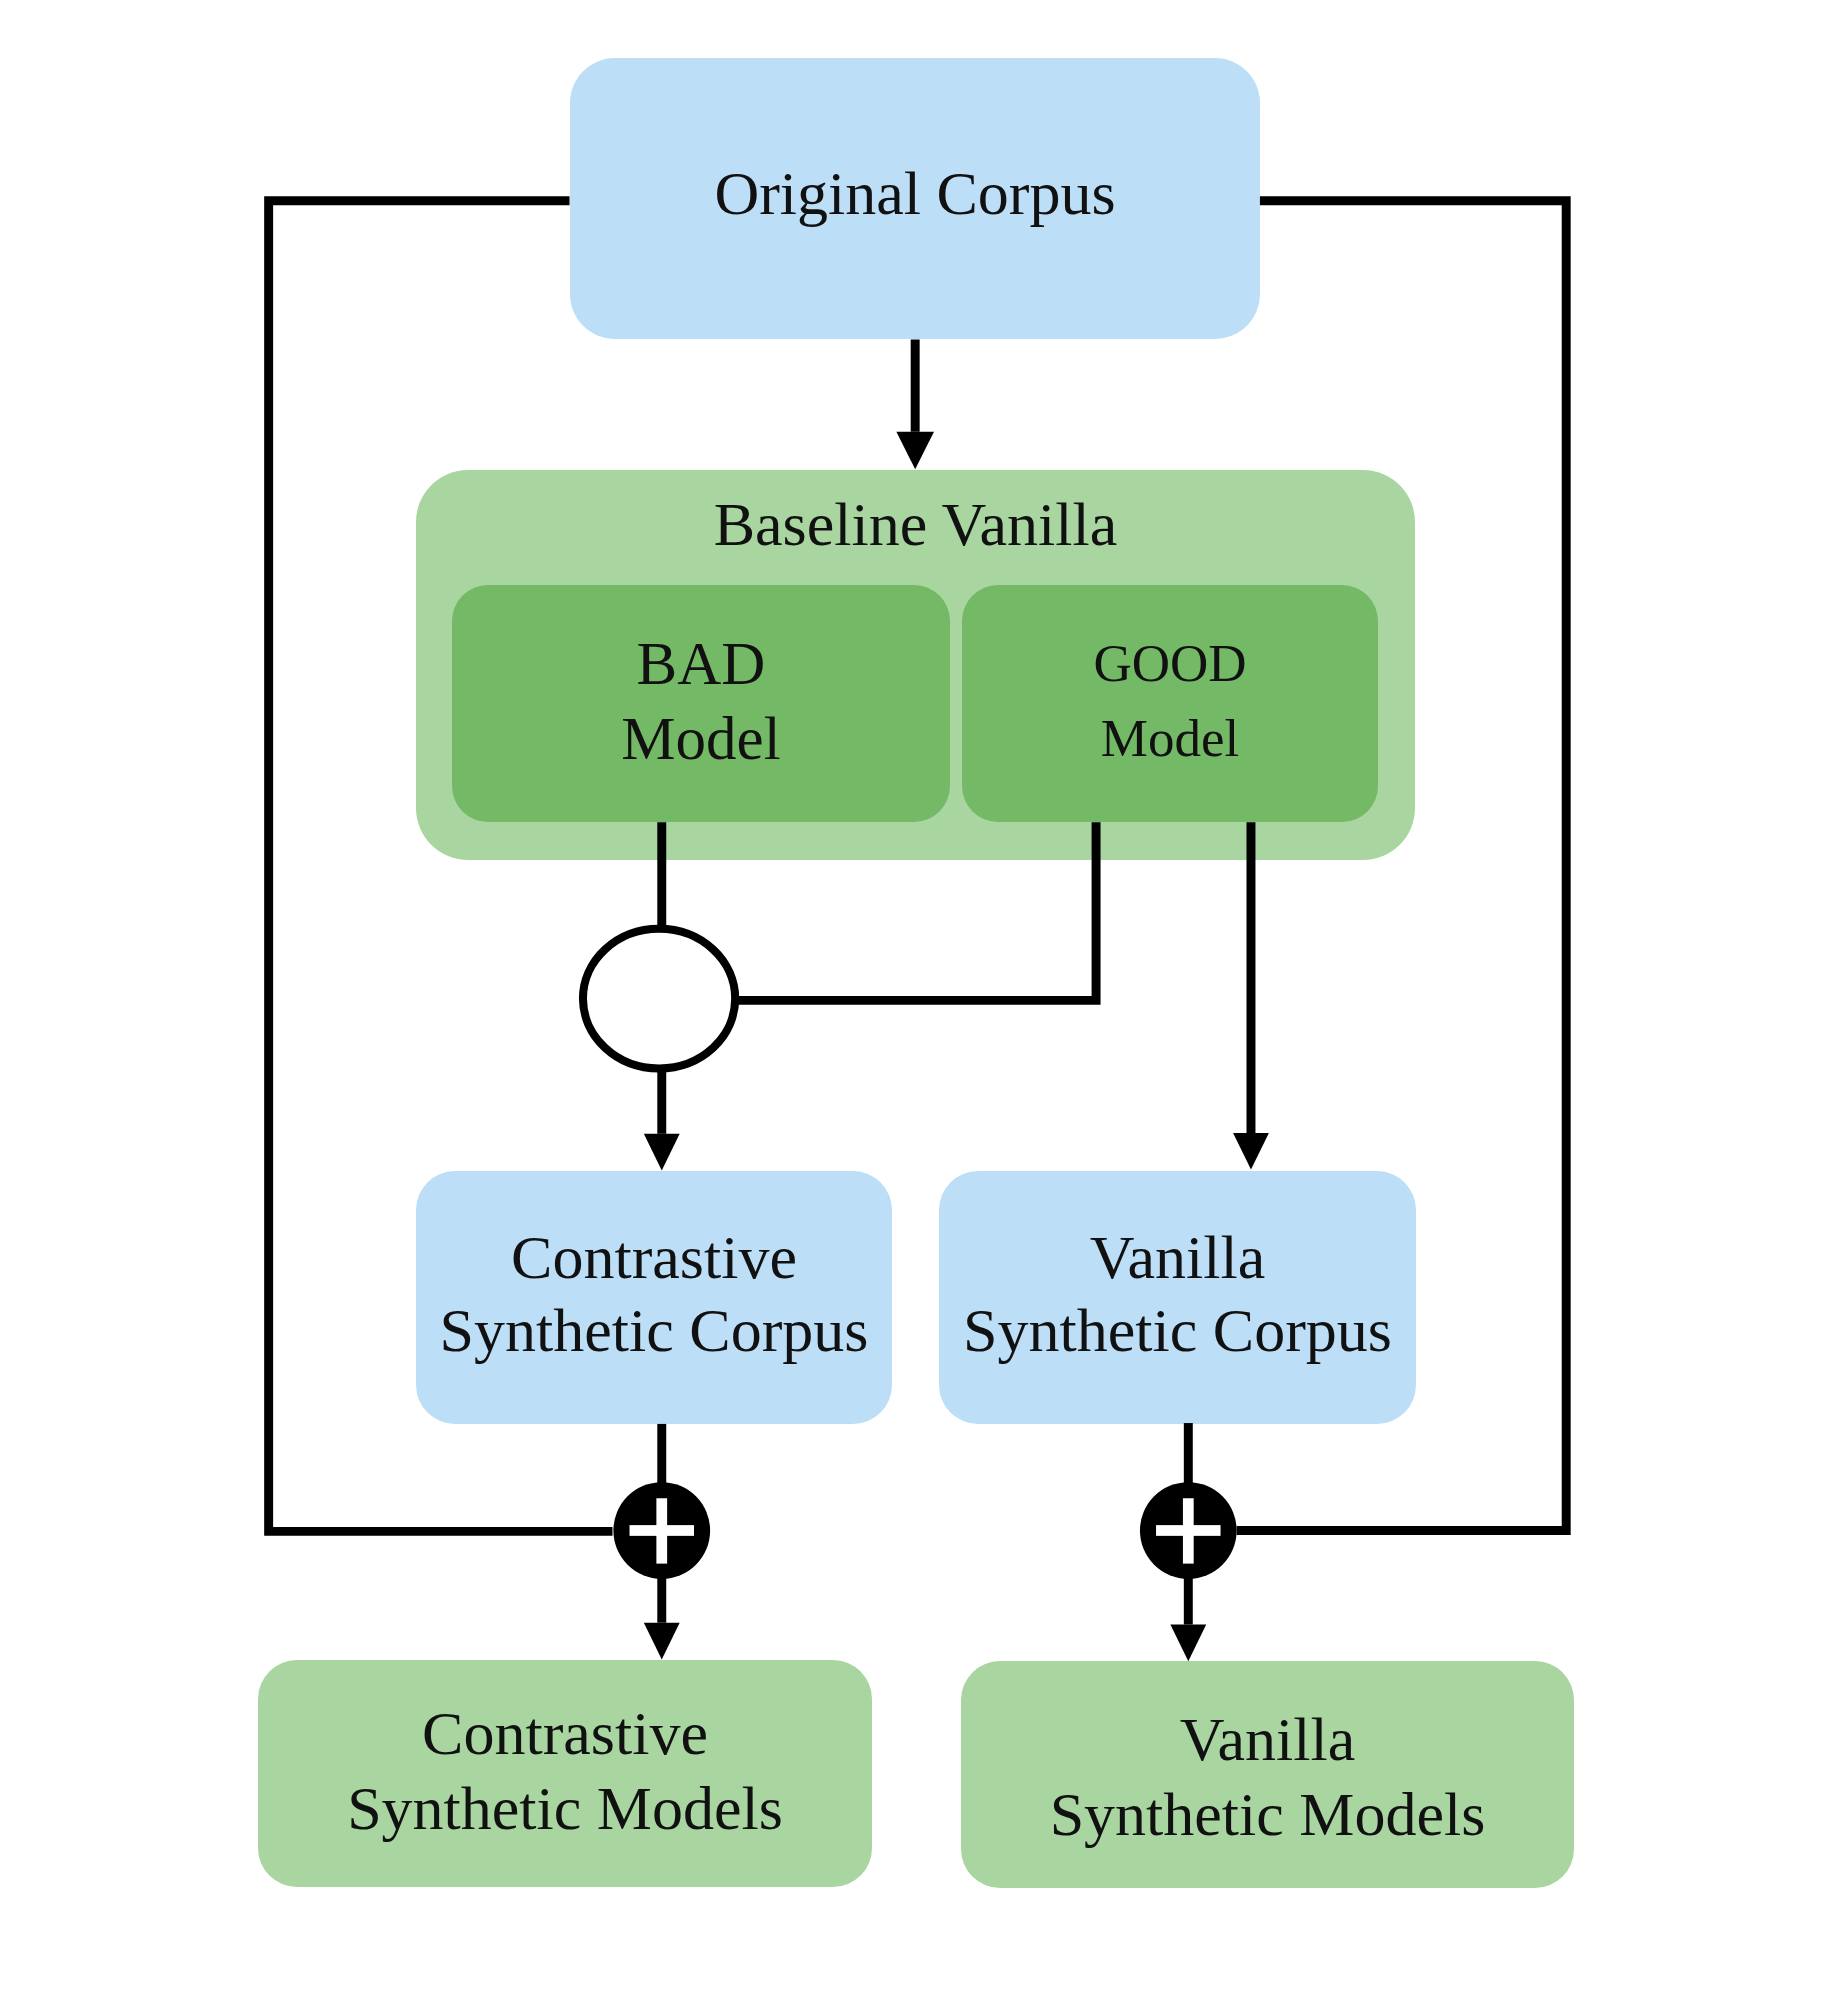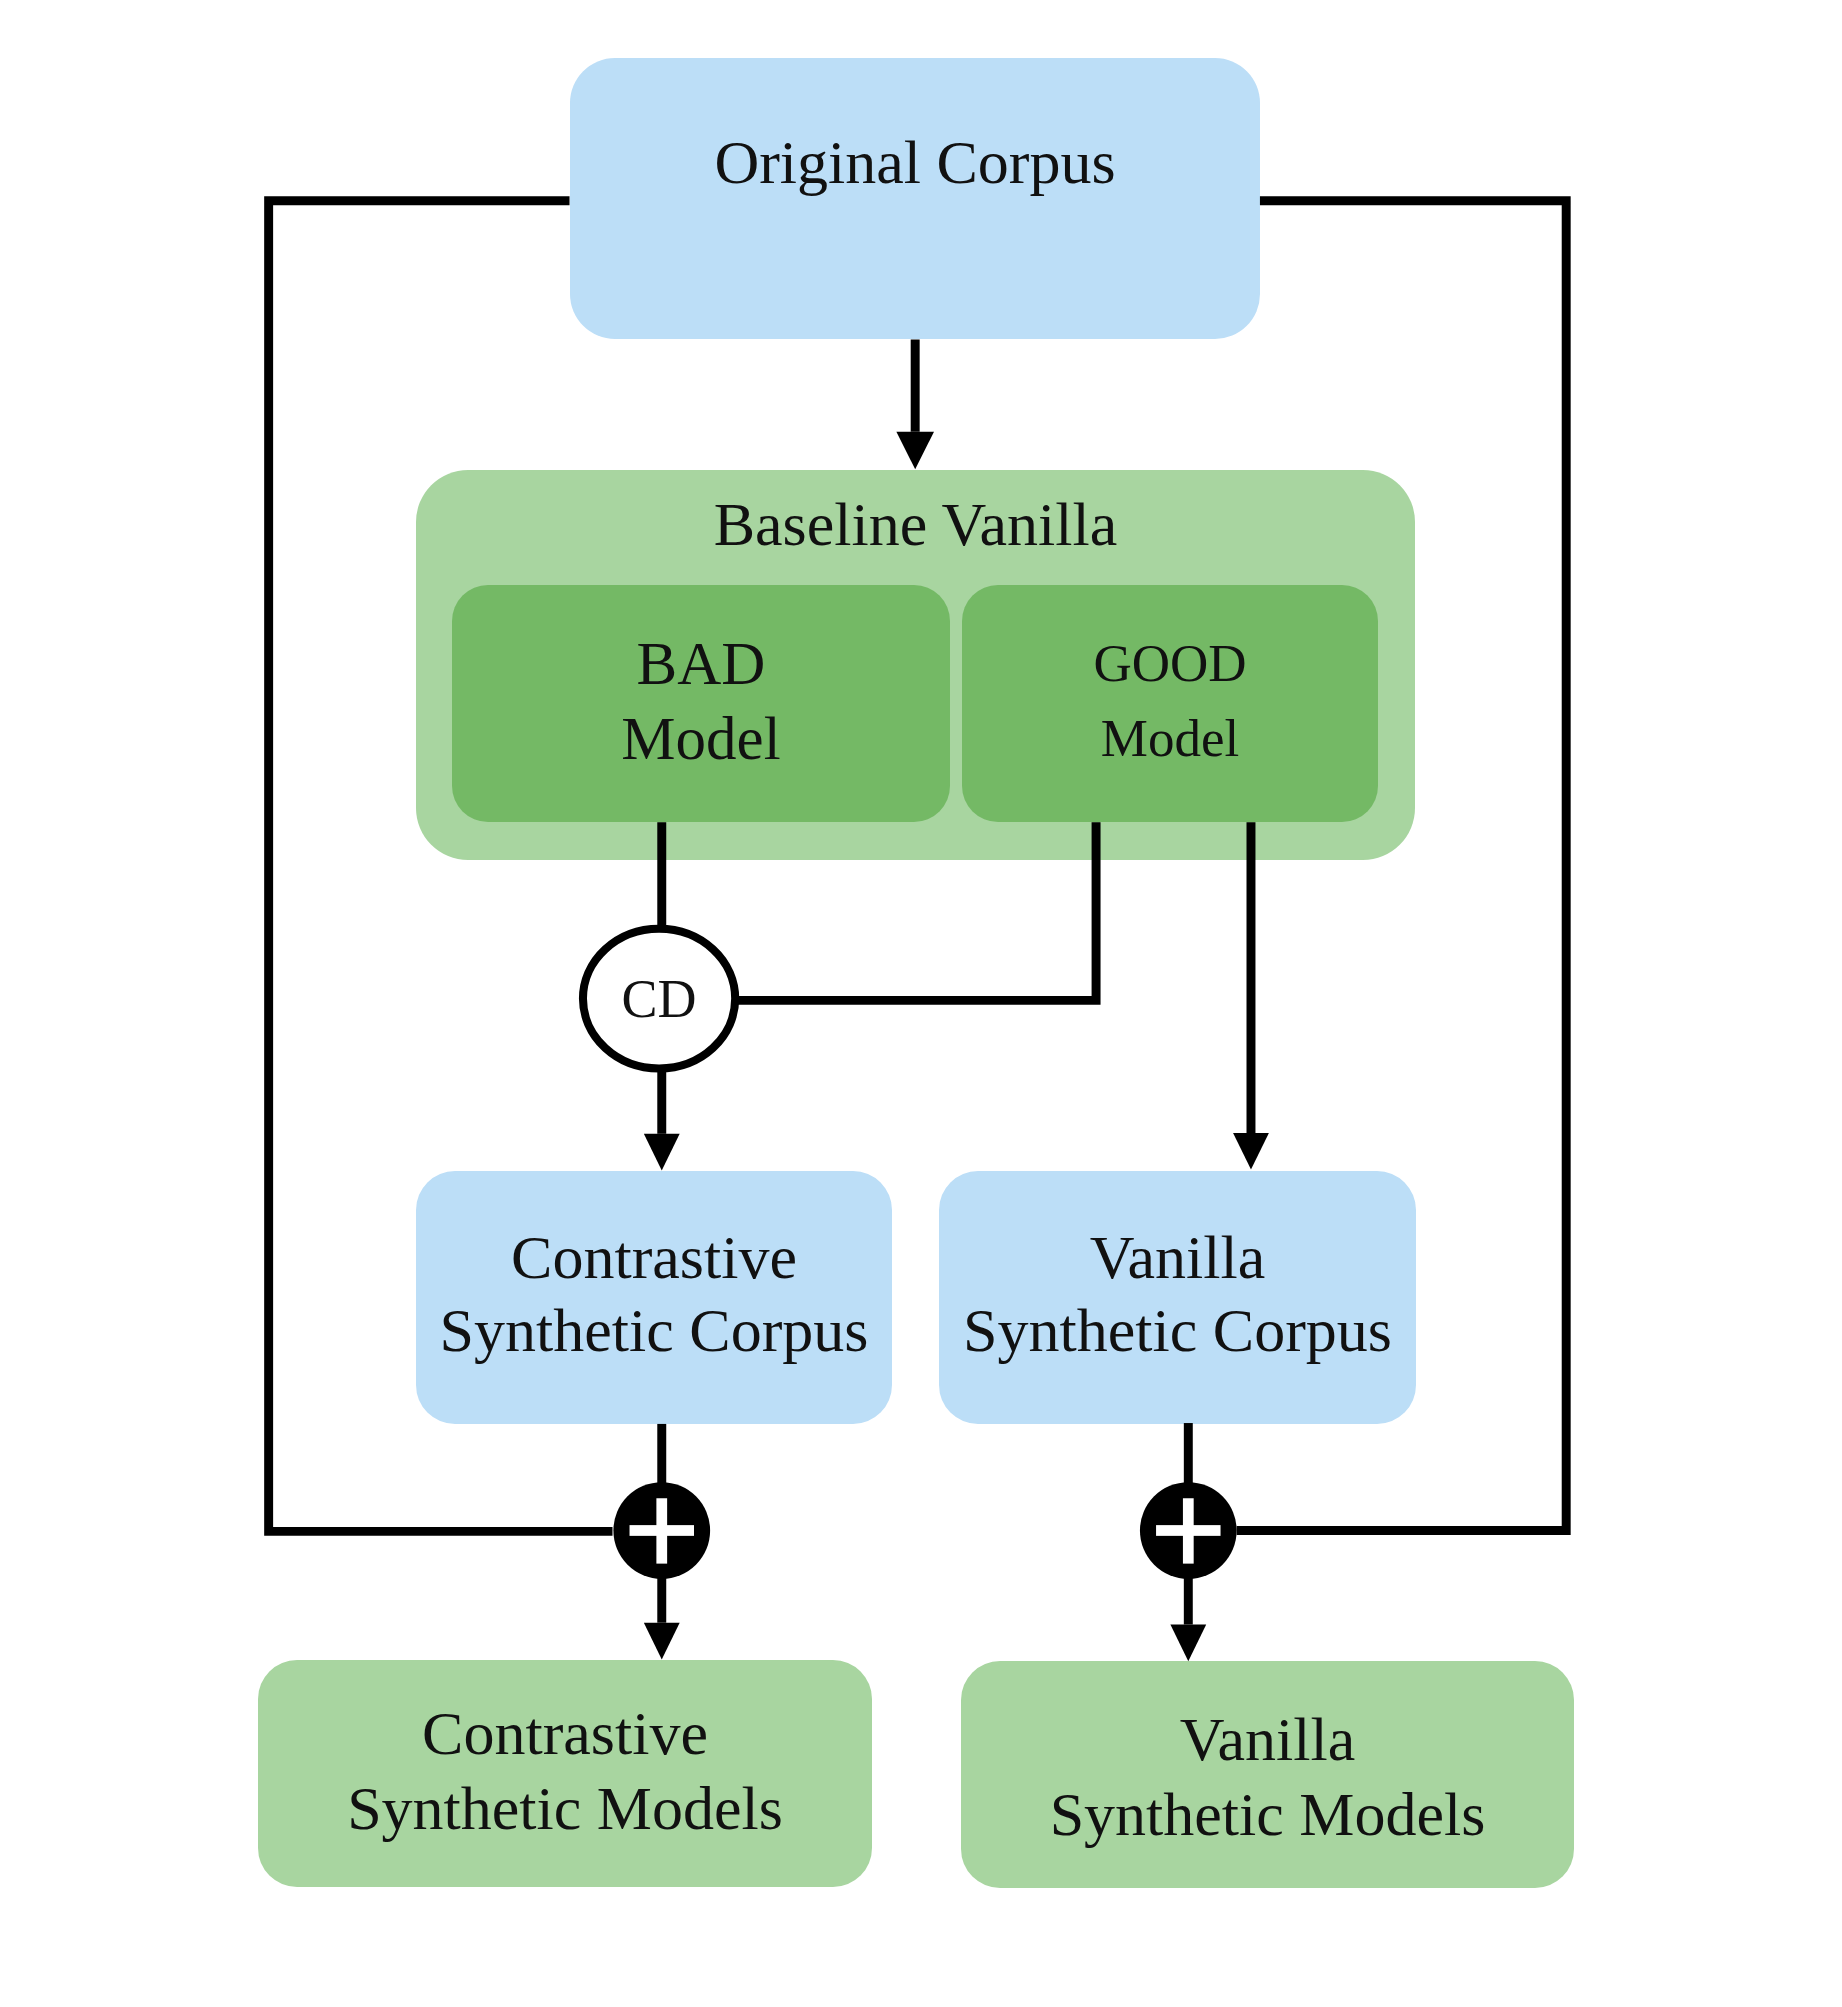--- a/index.html
+++ b/index.html
@@ -11,21 +11,21 @@
     display: flex; flex-direction: column; align-items: center; justify-content: center;
     font-family: "Liberation Serif", "DejaVu Serif", serif;
     font-size: 62px; line-height: 73px; color: #111111; text-align: center;
     box-sizing: border-box;
   }
   .box span { display: block; white-space: nowrap; }
   .blue { background: #bcdef7; }
   .lgreen { background: #a8d5a0; }
   .dgreen { background: #74b965; }
 
-  #original-corpus { left: 570px; top: 58px; width: 690px; height: 281px; border-radius: 45px; justify-content: flex-start; padding-top: 68px; }
+  #original-corpus { left: 570px; top: 58px; width: 690px; height: 281px; border-radius: 45px; justify-content: flex-start; padding-top: 99px; }
   #baseline-models { left: 416px; top: 470px; width: 999px; height: 390px; border-radius: 52px; justify-content: flex-start; padding-top: 18px; }
   #bad-model { left: 452px; top: 585px; width: 498px; height: 237px; border-radius: 36px; line-height: 75px; padding-bottom: 5.4px; font-size: 61px; }
   #good-model { left: 962px; top: 585px; width: 416px; height: 237px; border-radius: 36px; line-height: 75px; padding-bottom: 5.4px; font-size: 53px; }
   #contrastive-corpus { left: 416px; top: 1171px; width: 476px; height: 253px; border-radius: 39px; padding-bottom: 7.2px; }
   #vanilla-corpus { left: 939px; top: 1171px; width: 477px; height: 253px; border-radius: 39px; padding-bottom: 7.2px; }
   #contrastive-models { left: 258px; top: 1660px; width: 614px; height: 227px; border-radius: 39px; line-height: 75px; padding-bottom: 5.4px; }
   #vanilla-models { left: 961px; top: 1661px; width: 613px; height: 227px; border-radius: 39px; line-height: 75px; padding-bottom: 0px; padding-top: 5.4px; }
 
   .cd-label {
     position: absolute; left: 583px; top: 929px; width: 152px; height: 140px;
@@ -117,15 +117,14 @@
       <rect x="703" y="1703" width="72" height="12" fill="#fff"></rect>
       <rect x="733" y="1673" width="12" height="73" fill="#fff"></rect>
     </g>
     <g>
       <circle cx="1327" cy="1709" r="54" fill="#000"></circle>
       <rect x="1291" y="1703" width="72" height="12" fill="#fff"></rect>
       <rect x="1321" y="1673" width="12" height="73" fill="#fff"></rect>
     </g>
   </svg>
 
-  <div class="cd-label">CD</div>
 </div>
 
 
 </body></html>

